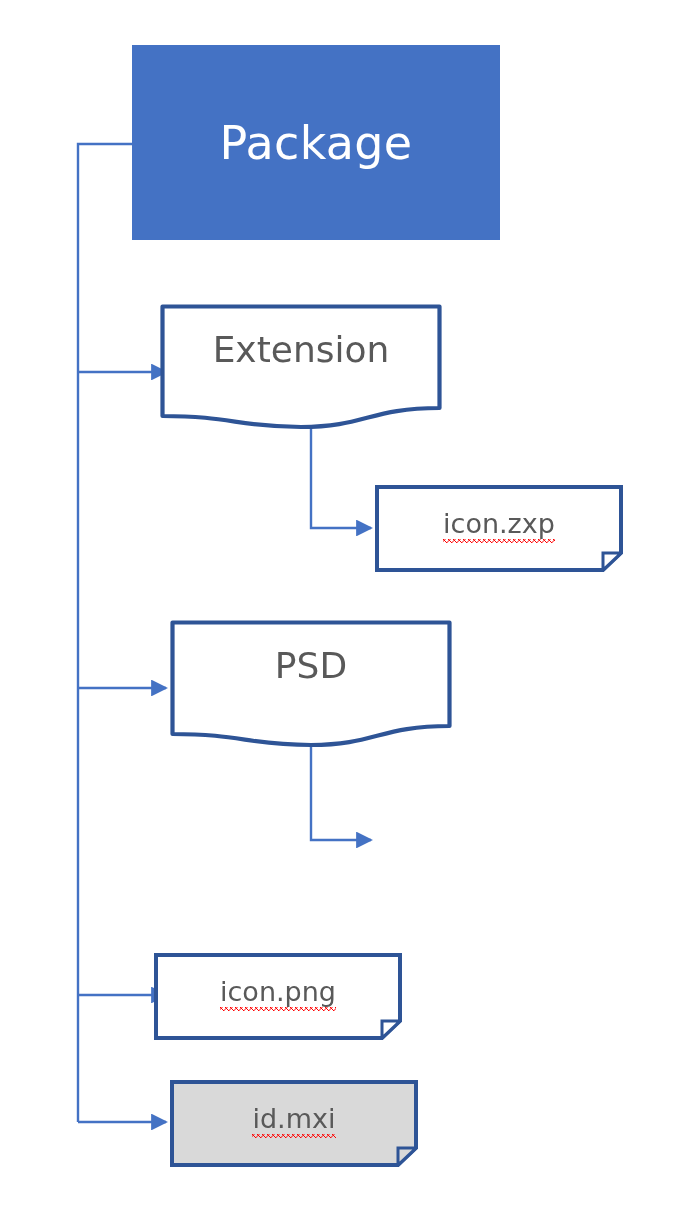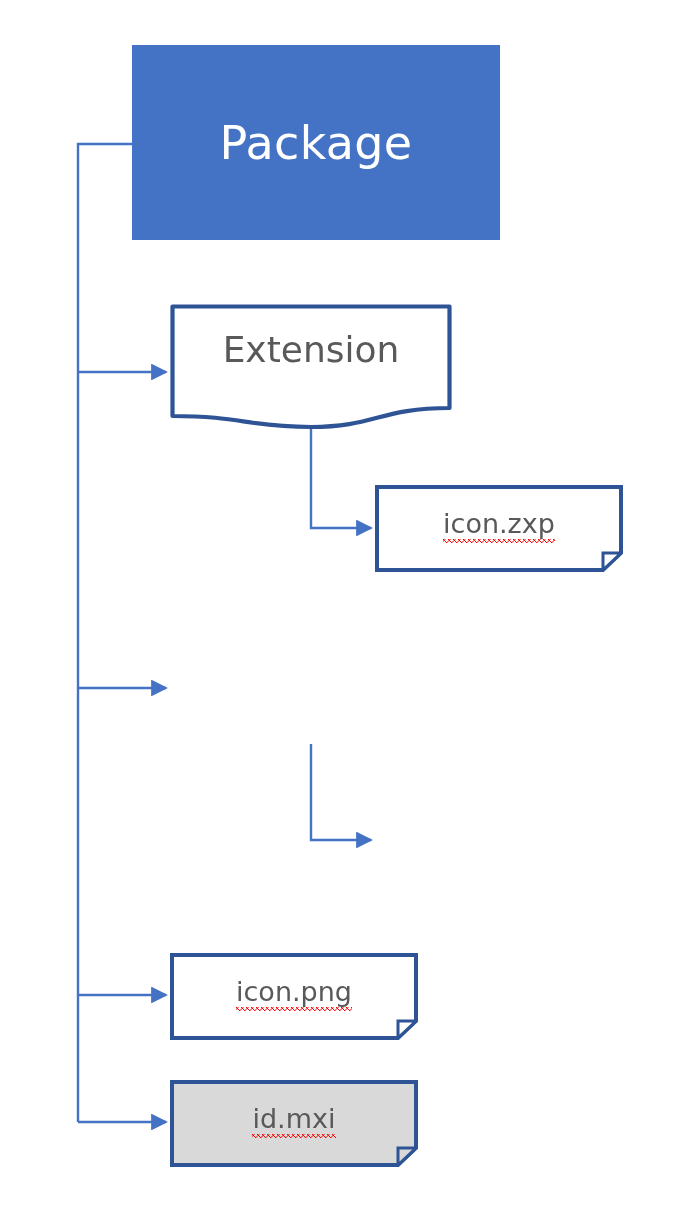--- a/index.html
+++ b/index.html
@@ -128,42 +128,50 @@
 
     <path d="M311,424 L311,528 L371,528" fill="none" stroke="#4472C4" stroke-width="2.4" marker-end="url(#arrowBlue)"></path>
 
     <path d="M311,744 L311,840 L371,840" fill="none" stroke="#4472C4" stroke-width="2.4" marker-end="url(#arrowBlue)"></path>
   </svg>
 
   <div class="node pkg-box" style="left:132px; top:45px; width:368px; height:195px; background:#4472C4;">
     <span class="pkg-label">Package</span>
   </div>
 
-  <div class="node doc-node" style="left:170px; top:304px; width:282px; height:126px;">
+  <div class="node doc-node" style="left:160px; top:304px; width:282px; height:126px;">
     <svg viewBox="0 0 282 126" preserveAspectRatio="none" xmlns="http://www.w3.org/2000/svg">
       <path d="M2.5,2.5 L279.5,2.5 L279.5,104
                C 210,104 205,123 141,123
                C 77,123 72,112 2.5,112 Z" fill="#FFFFFF" stroke="#2E5496" stroke-width="4.2" stroke-linejoin="round"></path>
     </svg>
     <div class="doc-label">Extension</div>
   </div>
 
   <div class="node file-node" style="left:375px; top:485px; width:248px; height:87px;">
     <svg viewBox="0 0 248 87" preserveAspectRatio="none" xmlns="http://www.w3.org/2000/svg">
       <path d="M2,2 L246,2 L246,68 L228,85 L2,85 Z" fill="#FFFFFF" stroke="#2E5496" stroke-width="4" stroke-linejoin="miter"></path>
       <path d="M246,68 L228,68 L228,85 Z" fill="#FFFFFF" stroke="#2E5496" stroke-width="3"></path>
     </svg>
     <div class="file-label" style="top:24px;">
       <span class="spellcheck">icon.zxp</span>
     </div>
   </div>
 
+  <div class="node doc-node" style="left:170px; top:620px; width:282px; height:128px;">
+    <svg viewBox="0 0 282 128" preserveAspectRatio="none" xmlns="http://www.w3.org/2000/svg">
+      <path d="M2.5,2.5 L279.5,2.5 L279.5,106
+               C 210,106 205,125 141,125
+               C 77,125 72,114 2.5,114 Z" fill="#FFFFFF" stroke="#2E5496" stroke-width="4.2" stroke-linejoin="round"></path>
+    </svg>
+    <div class="doc-label">PSD</div>
+  </div>
 
 
-  <div class="node file-node" style="left:170px; top:953px; width:248px; height:87px;">
+  <div class="node file-node" style="left:154px; top:953px; width:248px; height:87px;">
     <svg viewBox="0 0 248 87" preserveAspectRatio="none" xmlns="http://www.w3.org/2000/svg">
       <path d="M2,2 L246,2 L246,68 L228,85 L2,85 Z" fill="#FFFFFF" stroke="#2E5496" stroke-width="4" stroke-linejoin="miter"></path>
       <path d="M246,68 L228,68 L228,85 Z" fill="#FFFFFF" stroke="#2E5496" stroke-width="3"></path>
     </svg>
     <div class="file-label" style="top:24px;">
       <span class="spellcheck">icon.png</span>
     </div>
   </div>
 
   <div class="node file-node" style="left:170px; top:1080px; width:248px; height:87px;padding-left:20px;">

